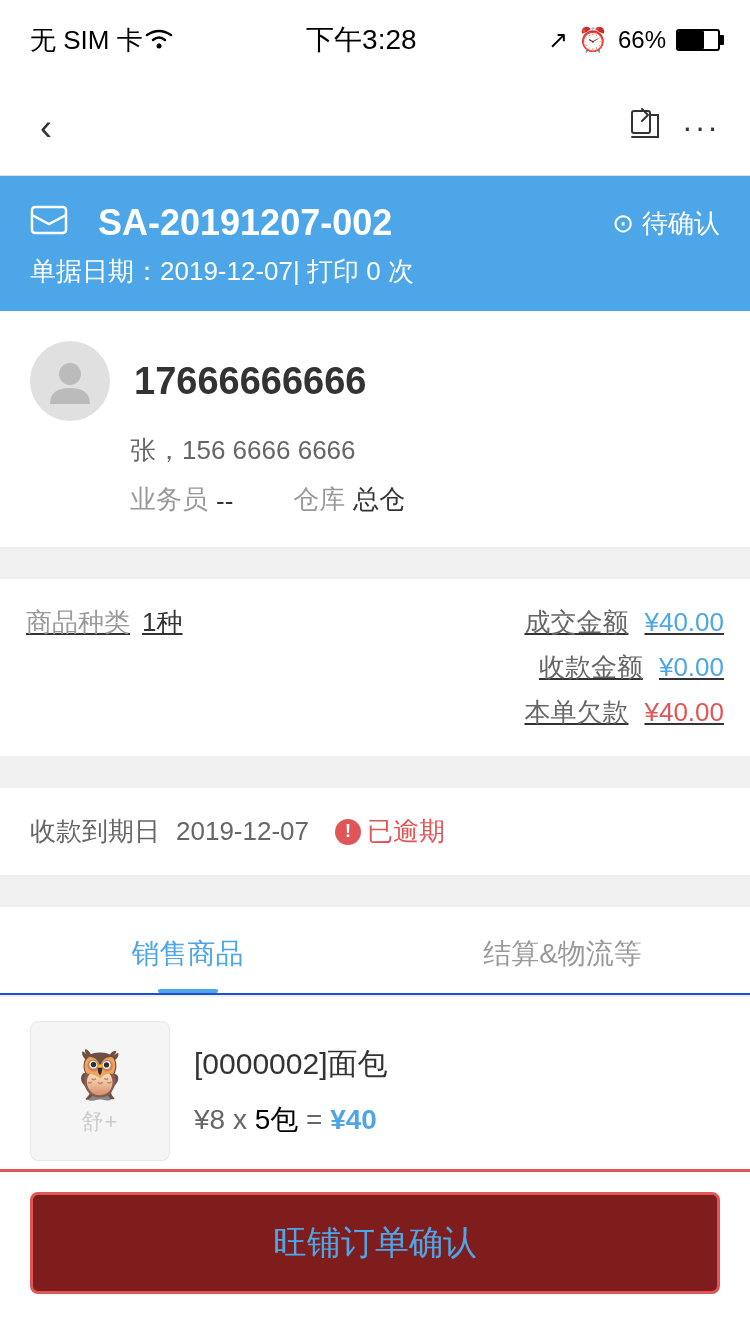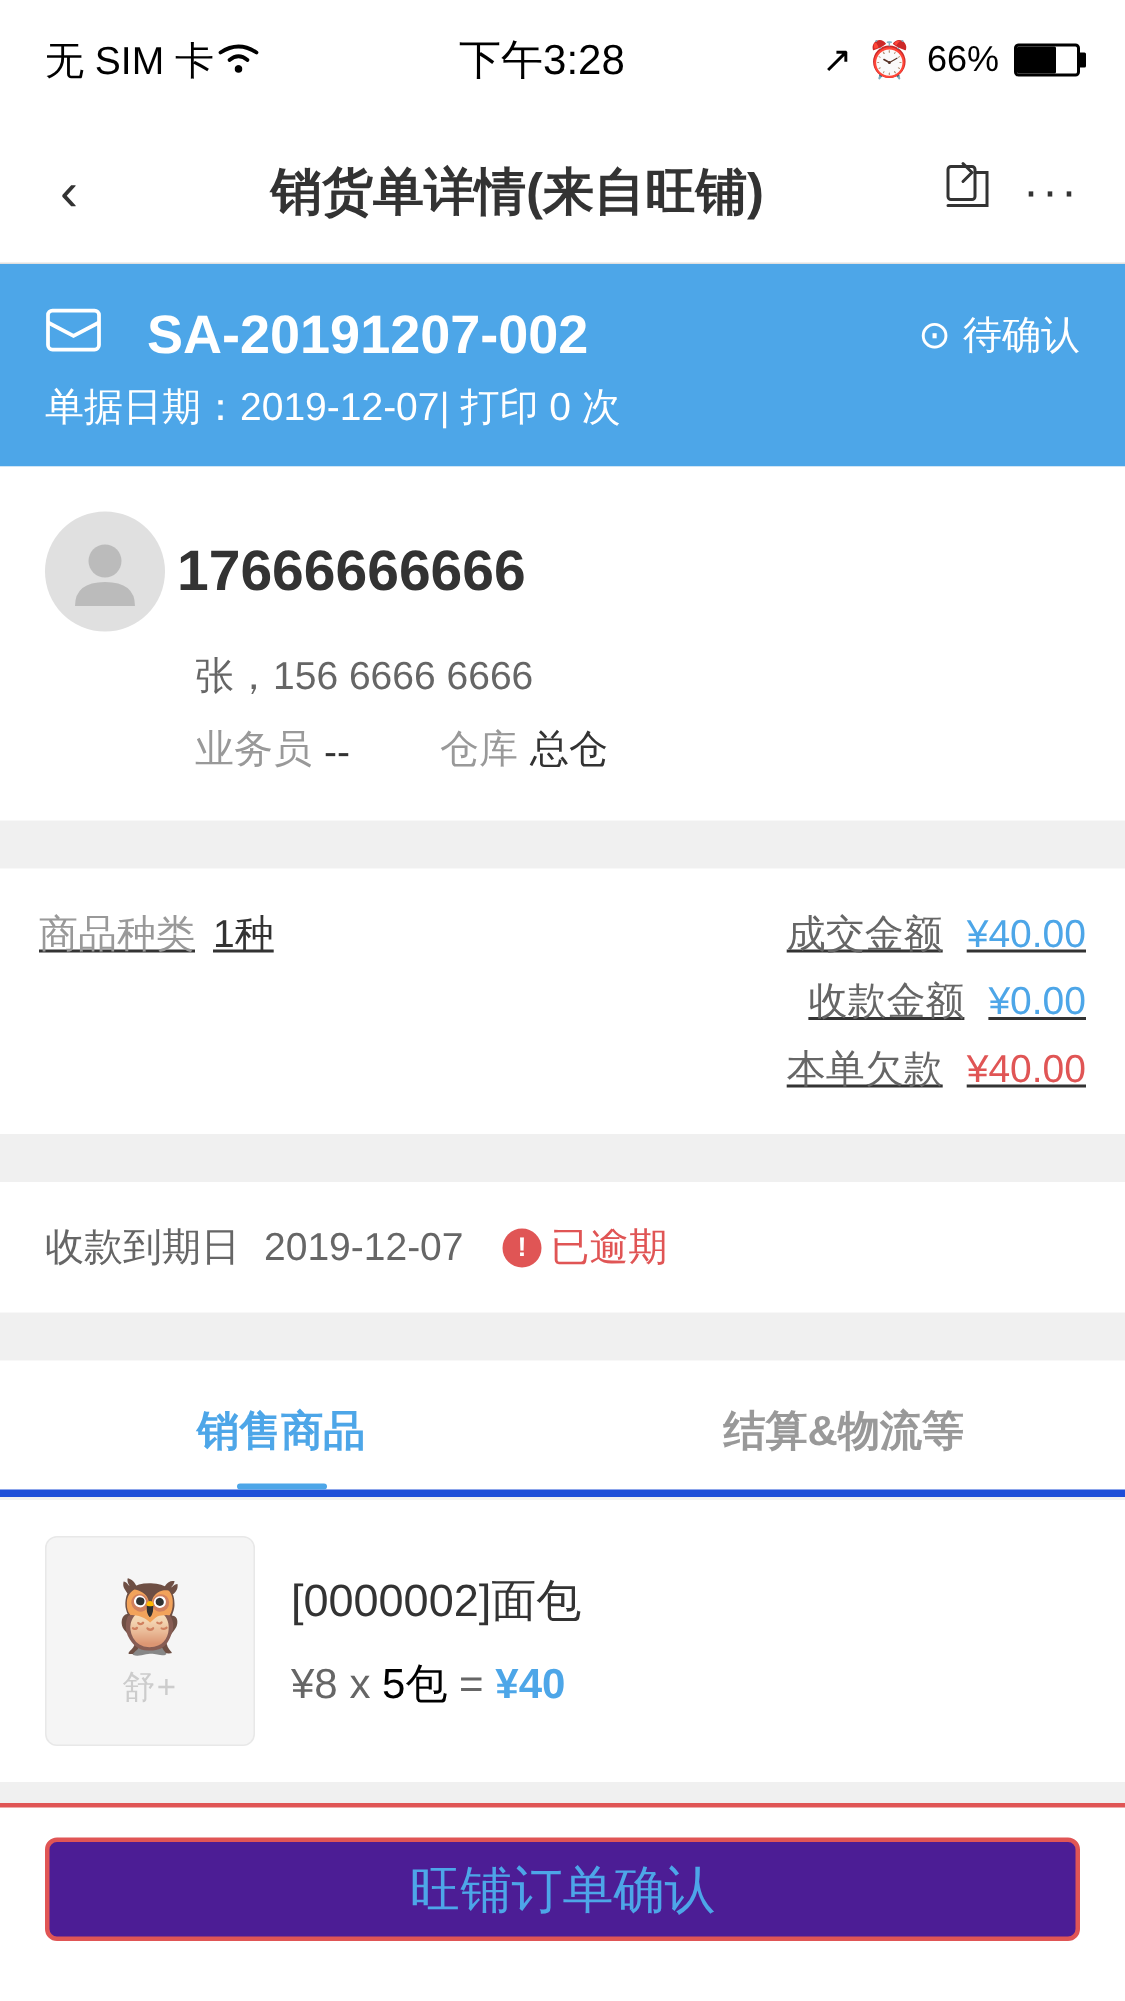--- a/index.html
+++ b/index.html
@@ -139,21 +139,21 @@
 
     
     .customer-card {
       background: #fff;
       padding: 30px;
       margin-bottom: 16px;
     }
     .customer-row {
       display: flex;
       align-items: center;
-      gap: 8px;
+      gap: 24px;
       margin-bottom: 12px;
     }
     .avatar {
       width: 80px;
       height: 80px;
       border-radius: 50%;
       background: #e0e0e0;
       display: flex;
       align-items: center;
       justify-content: center;
@@ -251,22 +251,21 @@
       display: inline-flex;
       align-items: center;
       justify-content: center;
       font-size: 18px;
       font-weight: bold;
     }
 
     
     .tabs-container {
       background: #fff;
-      border-bottom: 5px solid #1d4ed8;
-      font-weight: bold;
+      border-bottom: 2px solid #1d4ed8;
     }
     .tabs {
       display: flex;
       align-items: center;
     }
     .tab {
       flex: 1;
       text-align: center;
       padding: 28px 0 20px;
       font-size: 28px;
@@ -353,23 +352,23 @@
       position: fixed;
       bottom: 0;
       left: 0;
       width: 750px;
       background: #fff;
       padding: 20px 30px 40px;
       border-top: 3px solid #e05555;
     }
     .confirm-btn {
       width: 100%;
-      height: 69px;
+      height: 102px;
       border: 3px solid #e05555;
-      background: #4c1d95;
+      background: #7f1d1d;
       color: #4da6e8;
       font-size: 34px;
       font-weight: 500;
       border-radius: 8px;
       cursor: pointer;
       display: flex;
       align-items: center;
       justify-content: center;
     }
 
@@ -400,21 +399,20 @@
     <span>⏰</span>
     <span>66%</span>
     <div class="battery-icon">
       <div class="battery-fill"></div>
     </div>
   </div>
 </div>
 
 <div class="nav-bar">
   <span class="nav-back">‹</span>
-  <span class="nav-title">销货单详情(来自旺铺)</span>
   <div class="nav-actions">
     <span class="nav-share-icon">
       <svg width="34" height="34" viewBox="0 0 34 34" fill="none">
         <rect x="4" y="4" width="18" height="22" rx="2" stroke="#333" stroke-width="2" fill="none"></rect>
         <path d="M22 8 L30 8 L30 30 L4 30" stroke="#333" stroke-width="2" fill="none" stroke-linecap="round"></path>
         <path d="M14 2 L20 8 L14 14" stroke="#333" stroke-width="2" fill="none" stroke-linecap="round" stroke-linejoin="round"></path>
       </svg>
     </span>
     <span class="nav-more-icon">···</span>
   </div>

